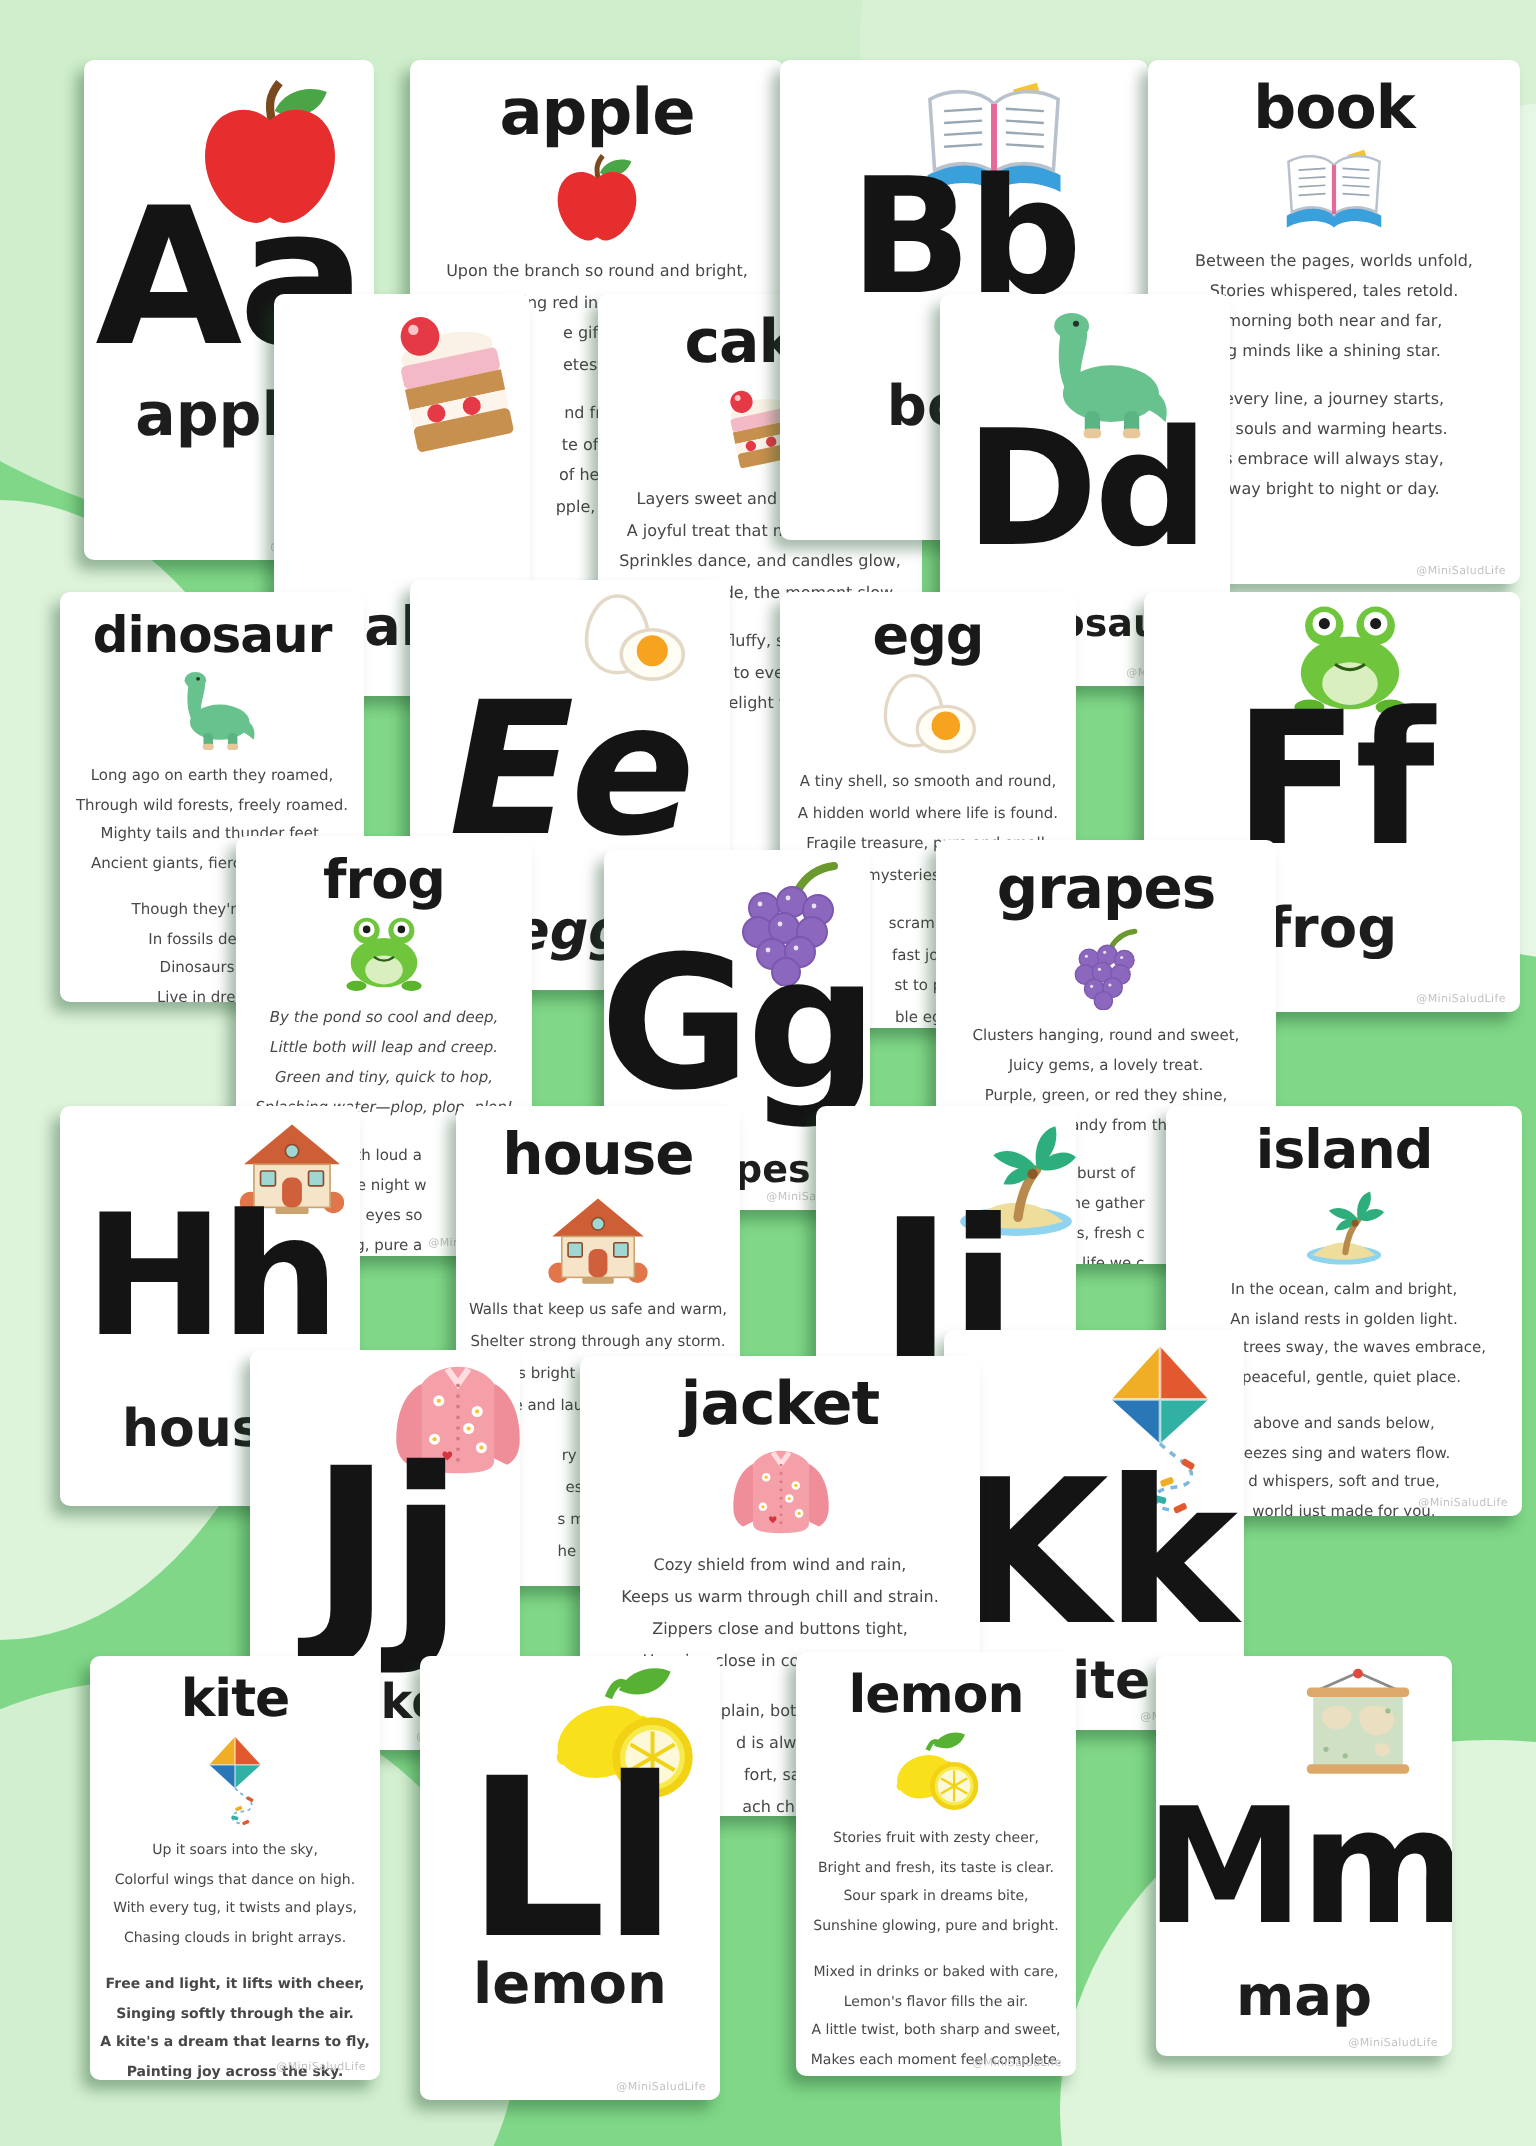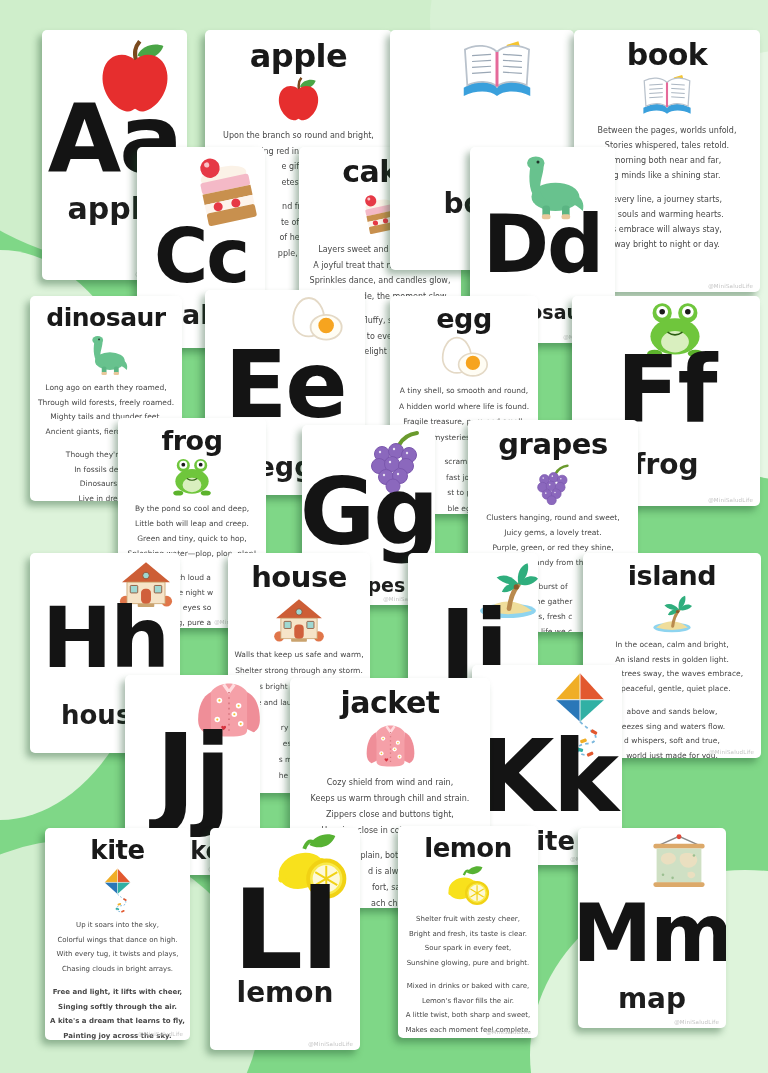--- a/index.html
+++ b/index.html
@@ -97,20 +97,21 @@
       <div class="clip" style="left:58%;top:4%;"><svg viewBox="0 0 64 52" width="76" height="62" xmlns="http://www.w3.org/2000/svg">
           <path d="M40 4 L50 1 L53 11 L43 14Z" fill="#f5c531"></path>
           <path d="M4 40 C14 34 26 34 32 39 C38 34 50 34 60 40 L60 47 C50 42 38 42 32 47 C26 42 14 42 4 47Z" fill="#3aa0dc"></path>
           <path d="M32 10 C26 4 14 3 5 8 L7 38 C15 34 26 34 32 39Z" fill="#ffffff" stroke="#b9c2cc" stroke-width="1.5"></path>
           <path d="M32 10 C38 4 50 3 59 8 L57 38 C49 34 38 34 32 39Z" fill="#ffffff" stroke="#b9c2cc" stroke-width="1.5"></path>
           <g stroke="#9aa7b5" stroke-width="1">
             <path d="M11 13 L27 12 M11 18 L27 17 M11 23 L27 22 M11 28 L27 27 M37 12 L53 13 M37 17 L53 18 M37 22 L53 23 M37 27 L53 28" fill="none"></path>
           </g>
           <path d="M32 10 L32 39" stroke="#e56a9a" stroke-width="2.5"></path>
         </svg></div>
+      <div class="letters" style="top:37%;font-size:80px;">Bb</div>
       <div class="word" style="top:72%;font-size:28px;">book</div>
       <div class="wm">@MiniSaludLife</div>
     </div>
     <div class="card poem" style="left: 574px; top: 30px; width: 186px; height: 262px; z-index: 5;">
       <div class="ptitle" style="font-size:30px;">book</div>
       <div class="pclip"><svg viewBox="0 0 64 52" width="54" height="44" xmlns="http://www.w3.org/2000/svg">
           <path d="M40 4 L50 1 L53 11 L43 14Z" fill="#f5c531"></path>
           <path d="M4 40 C14 34 26 34 32 39 C38 34 50 34 60 40 L60 47 C50 42 38 42 32 47 C26 42 14 42 4 47Z" fill="#3aa0dc"></path>
           <path d="M32 10 C26 4 14 3 5 8 L7 38 C15 34 26 34 32 39Z" fill="#ffffff" stroke="#b9c2cc" stroke-width="1.5"></path>
           <path d="M32 10 C38 4 50 3 59 8 L57 38 C49 34 38 34 32 39Z" fill="#ffffff" stroke="#b9c2cc" stroke-width="1.5"></path>
@@ -140,41 +141,40 @@
             <circle cx="20" cy="11" r="7.5" fill="#e63946"></circle>
             <circle cx="18" cy="8" r="2" fill="#fff" opacity=".7"></circle>
             <rect x="10" y="21" width="38" height="9" rx="2" fill="#f4b9c7"></rect>
             <rect x="10" y="30" width="38" height="8" fill="#c8904e"></rect>
             <rect x="10" y="38" width="38" height="7" fill="#fdf4ec"></rect>
             <circle cx="20" cy="41.5" r="3.5" fill="#e63946"></circle>
             <circle cx="34" cy="41.5" r="3.5" fill="#e63946"></circle>
             <rect x="10" y="45" width="38" height="10" rx="2" fill="#c8904e"></rect>
           </g>
         </svg></div>
-      <div class="letters" style="top:54%;font-size:74px;">Cc</div>
       <div class="word" style="top:83%;font-size:27px;">cake</div>
       <div class="wm">@MiniSaludLife</div>
     </div>
     <div class="card letter" style="left: 470px; top: 147px; width: 145px; height: 196px; z-index: 7;">
       <div class="clip" style="left:55%;top:3%;"><svg viewBox="0 0 66 62" width="72" height="68" xmlns="http://www.w3.org/2000/svg">
           <ellipse cx="38" cy="40" rx="22" ry="13" fill="#68c28e"></ellipse>
           <path d="M22 44 C14 38 13 24 15 12 C16 4 26 3 27 10 C28 16 24 24 24 32 C24 38 27 42 32 45Z" fill="#68c28e"></path>
           <ellipse cx="20" cy="9" rx="8" ry="6" fill="#68c28e"></ellipse>
           <path d="M56 38 C62 40 65 46 63 53 C58 48 53 46 49 46Z" fill="#68c28e"></path>
           <rect x="26" y="48" width="7" height="11" rx="3" fill="#5bb583"></rect>
           <rect x="44" y="48" width="7" height="11" rx="3" fill="#5bb583"></rect>
           <rect x="25.5" y="56" width="8" height="4.5" rx="2" fill="#e8c79a"></rect>
           <rect x="43.5" y="56" width="8" height="4.5" rx="2" fill="#e8c79a"></rect>
           <circle cx="22" cy="8" r="1.4" fill="#20342a"></circle>
         </svg></div>
       <div class="letters" style="top:50%;font-size:80px;">Dd</div>
       <div class="word" style="top:84%;font-size:19px;">dinosaur</div>
       <div class="wm">@MiniSaludLife</div>
     </div>
-    <div class="card letter" style="left: 205px; top: 290px; width: 160px; height: 205px; z-index: 8;">
+    <div class="card letter" style="left: 205px; top: 290px; width: 160px; height: 205px; z-index: 8; font-style: italic;">
       <div class="clip" style="left:70%;top:3%;"><svg viewBox="0 0 58 50" width="53" height="46" xmlns="http://www.w3.org/2000/svg">
           <path d="M20 2 C10 2 3 14 3 26 C3 36 10 44 20 44 C30 44 37 36 37 26 C37 14 30 2 20 2Z" fill="#ffffff" stroke="#e4d9c6" stroke-width="2"></path>
           <ellipse cx="39" cy="34" rx="17" ry="13.5" fill="#fffdf4" stroke="#e4d9c6" stroke-width="2"></ellipse>
           <circle cx="39" cy="32" r="8.5" fill="#f6a41f"></circle>
         </svg></div>
       <div class="letters" style="top:47%;font-size:92px;">Ee</div>
       <div class="word" style="top:86%;font-size:27px;">egg</div>
       <div class="wm">@MiniSaludLife</div>
     </div>
     <div class="card letter" style="left: 572px; top: 296px; width: 188px; height: 210px; z-index: 9;">
@@ -278,21 +278,21 @@
           <circle cx="17" cy="9" r="5.5" fill="#fff"></circle>
           <circle cx="41" cy="9" r="5.5" fill="#fff"></circle>
           <circle cx="17" cy="9" r="2.6" fill="#1c1c1c"></circle>
           <circle cx="41" cy="9" r="2.6" fill="#1c1c1c"></circle>
           <ellipse cx="29" cy="32" rx="23" ry="17" fill="#6fc63c"></ellipse>
           <ellipse cx="29" cy="37" rx="13" ry="10" fill="#d9efbf"></ellipse>
           <path d="M22 28 Q29 33 36 28" stroke="#2c5d12" stroke-width="1.5" fill="none"></path>
           <ellipse cx="10" cy="48" rx="7" ry="3.5" fill="#5cb32c"></ellipse>
           <ellipse cx="48" cy="48" rx="7" ry="3.5" fill="#5cb32c"></ellipse>
         </svg></div>
-      <div class="stanza s1" style="font-size:7.5px;line-height:15px;">
+      <div class="stanza s1" style="font-size:7.5px;line-height:15px;font-style:italic;">
         <div class="pline">By the pond so cool and deep,</div>
         <div class="pline">Little both will leap and creep.</div>
         <div class="pline">Green and tiny, quick to hop,</div>
         <div class="pline">Splashing water—plop, plop, plop!</div>
       </div>
       <div class="stanza s2" style="font-size:7.5px;line-height:15px;">
         <div class="pline">oth loud a</div>
         <div class="pline">the night w</div>
         <div class="pline">th eyes so</div>
         <div class="pline">ng, pure a</div>
@@ -569,23 +569,23 @@
           <ellipse cx="22" cy="30" rx="18" ry="13.5" fill="#f8e11c" transform="rotate(-18 22 30)"></ellipse>
           <circle cx="7" cy="36" r="3" fill="#f8e11c"></circle>
           <circle cx="37" cy="23" r="3" fill="#f8e11c"></circle>
           <circle cx="41" cy="36" r="14" fill="#f9ea4b" stroke="#f1d214" stroke-width="3"></circle>
           <circle cx="41" cy="36" r="10.5" fill="#fdf9d8"></circle>
           <g stroke="#f1d214" stroke-width="1.5">
             <path d="M41 26 L41 46 M32.5 31 L49.5 41 M32.5 41 L49.5 31" fill="none"></path>
           </g>
         </svg></div>
       <div class="stanza s1" style="font-size:7px;line-height:14.5px;">
-        <div class="pline">Shelter fruit with zesty cheer,</div>
+        <div class="pline">Stories fruit with zesty cheer,</div>
         <div class="pline">Bright and fresh, its taste is clear.</div>
-        <div class="pline">Sour spark in every feet,</div>
+        <div class="pline">Sour spark in dreams bite,</div>
         <div class="pline">Sunshine glowing, pure and bright.</div>
       </div>
       <div class="stanza s2" style="font-size:7px;line-height:14.5px;">
         <div class="pline">Mixed in drinks or baked with care,</div>
         <div class="pline">Lemon's flavor fills the air.</div>
         <div class="pline">A little twist, both sharp and sweet,</div>
         <div class="pline">Makes each moment feel complete.</div>
       </div>
       <div class="wm">@MiniSaludLife</div>
     </div>

